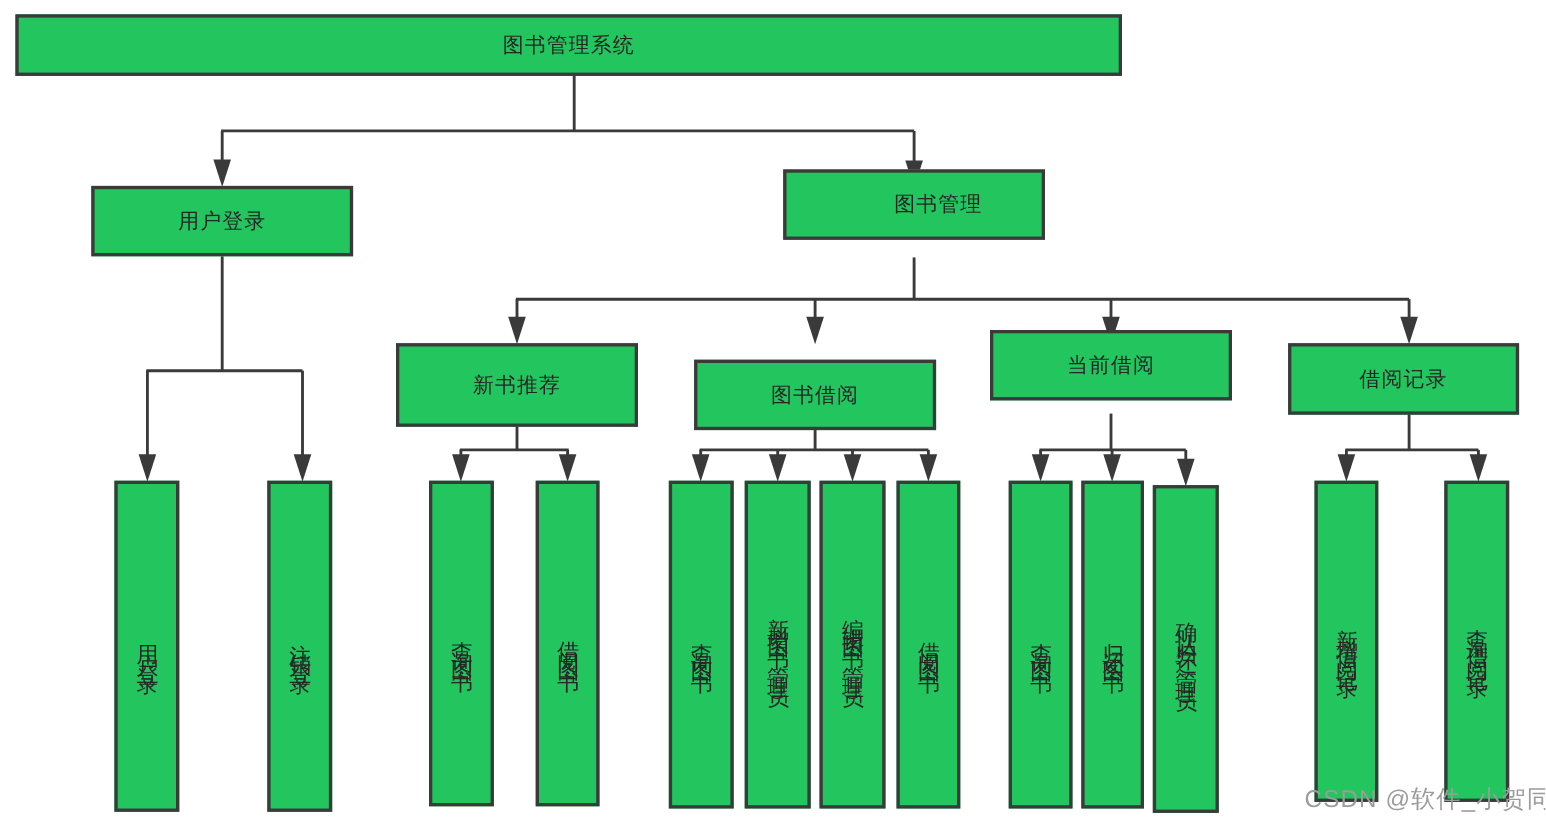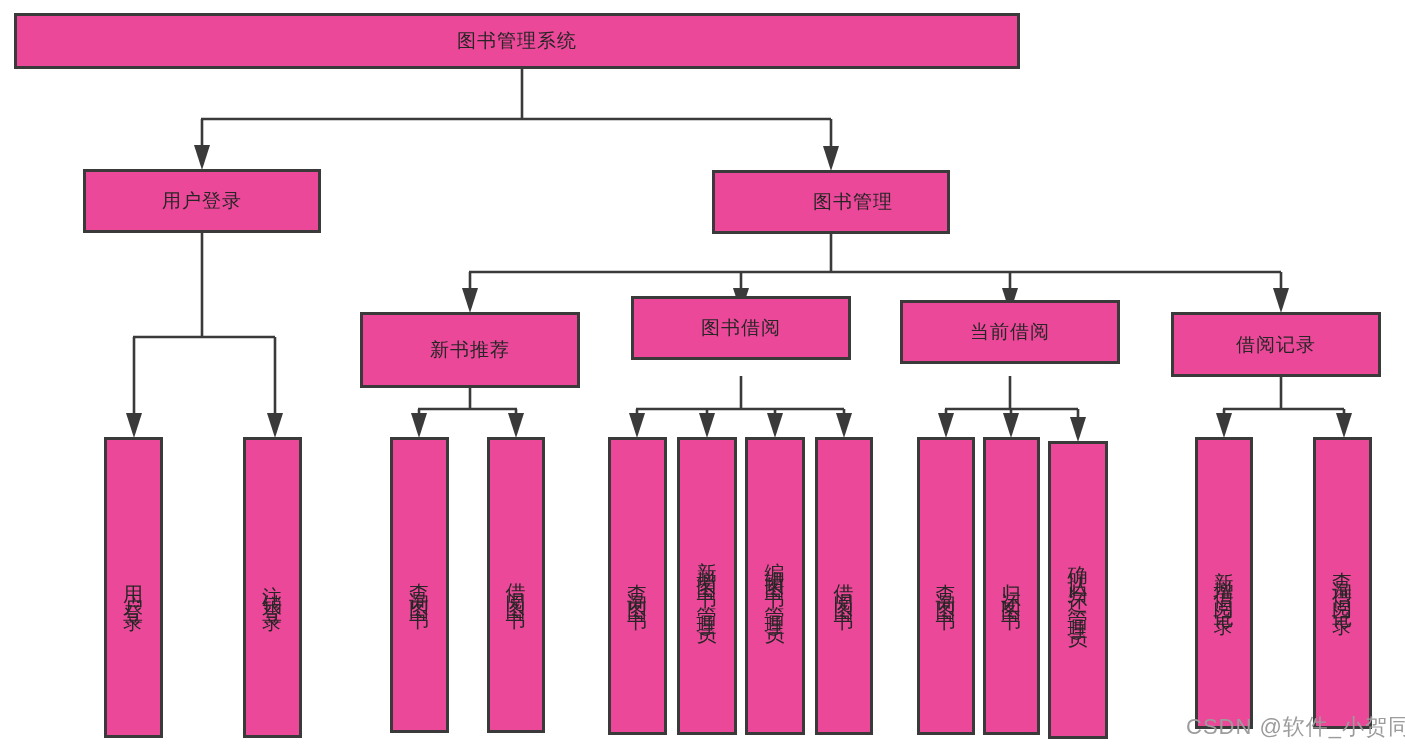--- a/index.html
+++ b/index.html
@@ -18,21 +18,21 @@
   #connectors {
     position: absolute;
     left: 0; top: 0;
     width: 1405px; height: 747px;
     z-index: 1;
   }
   .node {
     position: absolute;
     box-sizing: border-box;
     border: 3px solid #3a3a3a;
-    background: #ec4899;
+    background: #22c55e;
     color: #262626;
     display: flex;
     align-items: center;
     justify-content: center;
     z-index: 2;
   }
   .hlabel {
     font-size: 19px;
     letter-spacing: 1px;
     white-space: nowrap;
@@ -131,28 +131,28 @@
     </g>
   </svg>
 
   <div class="node" style="left:14px; top:13px; width:1006px; height:56px;">
     <span class="hlabel">图书管理系统</span>
   </div>
 
   <div class="node" style="left:83px; top:169px; width:238px; height:64px;">
     <span class="hlabel">用户登录</span>
   </div>
-  <div class="node" style="left:712px; top:170px; width:238px; height:64px;padding-left:44px;">
+  <div class="node" style="left:712px; top:154px; width:238px; height:64px;padding-left:44px;">
     <span class="hlabel">图书管理</span>
   </div>
 
   <div class="node" style="left:360px; top:312px; width:220px; height:76px;">
     <span class="hlabel">新书推荐</span>
   </div>
-  <div class="node" style="left:631px; top:296px; width:220px; height:64px;">
+  <div class="node" style="left:631px; top:327px; width:220px; height:64px;">
     <span class="hlabel">图书借阅</span>
   </div>
   <div class="node" style="left:900px; top:300px; width:220px; height:64px;">
     <span class="hlabel">当前借阅</span>
   </div>
   <div class="node" style="left:1171px; top:312px; width:210px; height:65px;">
     <span class="hlabel">借阅记录</span>
   </div>
 
   <div class="node vnode" style="left:104px; top:437px; width:59px; height:301px;">

